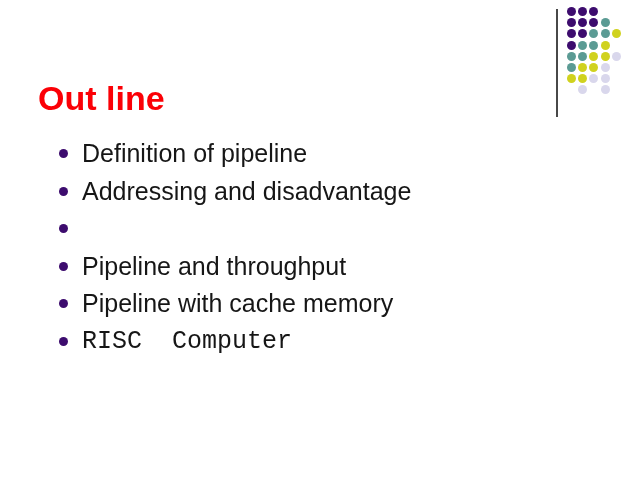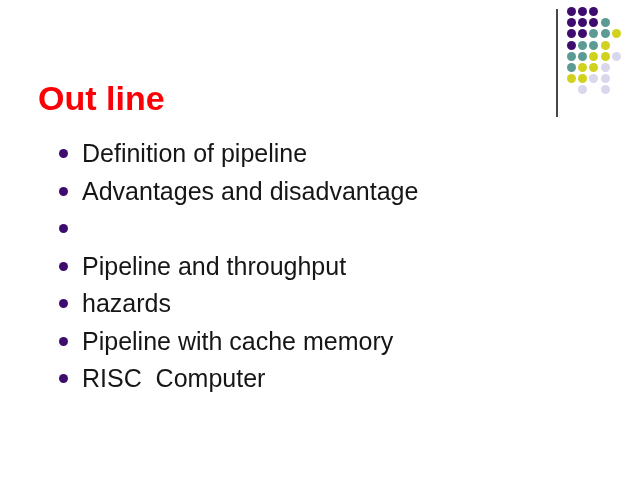--- a/index.html
+++ b/index.html
@@ -112,35 +112,31 @@
       <div class="deco-dot" style="left: 33.6px; top: 78.4px; background: rgb(217, 215, 236);"></div>
     </div>
 
   <ul class="bullet-list">
       <li class="bullet-item">
         <span class="bullet-dot" style="background: rgb(61, 12, 110);"></span>
         <span class="bullet-text" style="color: rgb(22, 22, 22);">Definition of pipeline</span>
       </li>
       <li class="bullet-item">
         <span class="bullet-dot" style="background: rgb(61, 12, 110);"></span>
-        <span class="bullet-text" style="color: rgb(22, 22, 22);">Advantages and disadvantage</span>
+        <span class="bullet-text" style="color: rgb(22, 22, 22);">Addressing and disadvantage</span>
       </li>
       <li class="bullet-item">
         <span class="bullet-dot" style="background: rgb(61, 12, 110);"></span>
       </li>
       <li class="bullet-item">
         <span class="bullet-dot" style="background: rgb(61, 12, 110);"></span>
         <span class="bullet-text" style="color: rgb(22, 22, 22);">Pipeline and throughput</span>
       </li>
       <li class="bullet-item">
         <span class="bullet-dot" style="background: rgb(61, 12, 110);"></span>
-        <span class="bullet-text" style="color: rgb(22, 22, 22);">hazards</span>
-      </li>
-      <li class="bullet-item">
-        <span class="bullet-dot" style="background: rgb(61, 12, 110);"></span>
         <span class="bullet-text" style="color: rgb(22, 22, 22);">Pipeline with cache memory</span>
       </li>
       <li class="bullet-item">
         <span class="bullet-dot" style="background: rgb(61, 12, 110);"></span>
-        <span class="bullet-text" style="color: rgb(22, 22, 22);">RISC  Computer</span>
+        <span class="bullet-text" style="color: rgb(22, 22, 22); font-family: Liberation Mono, monospace;">RISC  Computer</span>
       </li>
     </ul>
 </div>
 
 </body></html>

